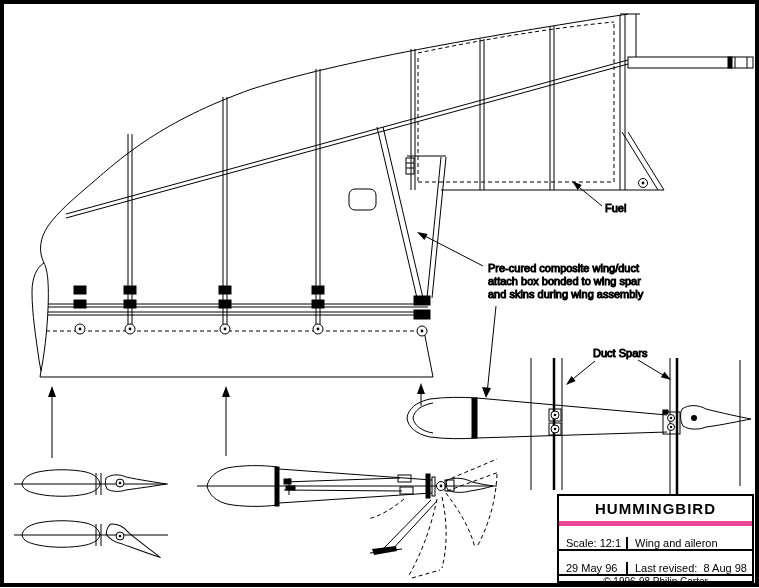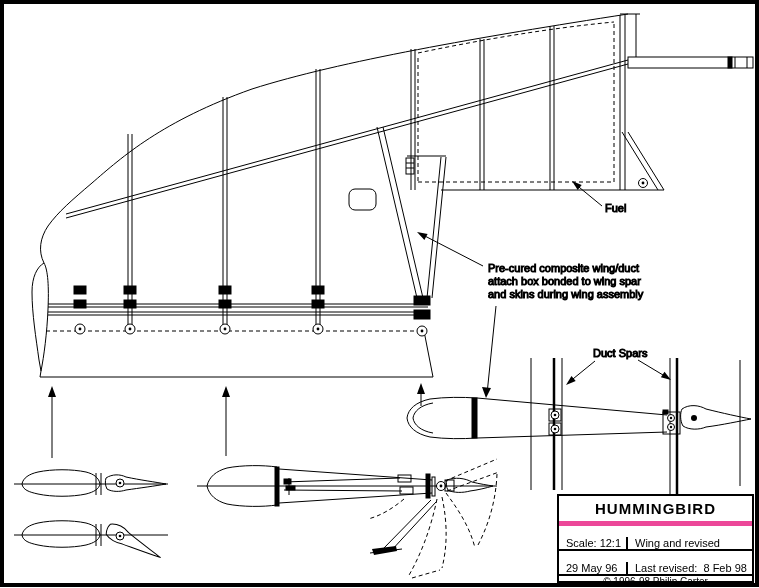--- a/index.html
+++ b/index.html
@@ -248,22 +248,22 @@
     <text x="488" y="272">Pre-cured composite  wing/duct</text>
     <text x="488" y="285">attach box bonded to wing spar</text>
     <text x="488" y="298">and skins during wing assembly</text>
   </g>
 </svg>
 
   <div class="tblock">
     <div class="tb-title">HUMMINGBIRD</div>
     <div class="tb-row">
       <div class="tb-cell tb-left">Scale: 12:1</div>
-      <div class="tb-cell">Wing and revised</div>
+      <div class="tb-cell">Wing and aileron</div>
     </div>
     <div class="tb-row">
       <div class="tb-cell tb-left">29 May 96</div>
-      <div class="tb-cell">Last revised:  8 Feb 98</div>
+      <div class="tb-cell">Last revised:  8 Aug 98</div>
     </div>
     <div class="tb-copy">© 1996-98 Philip Carter</div>
   </div>
 
 </div>
 
 </body></html>

